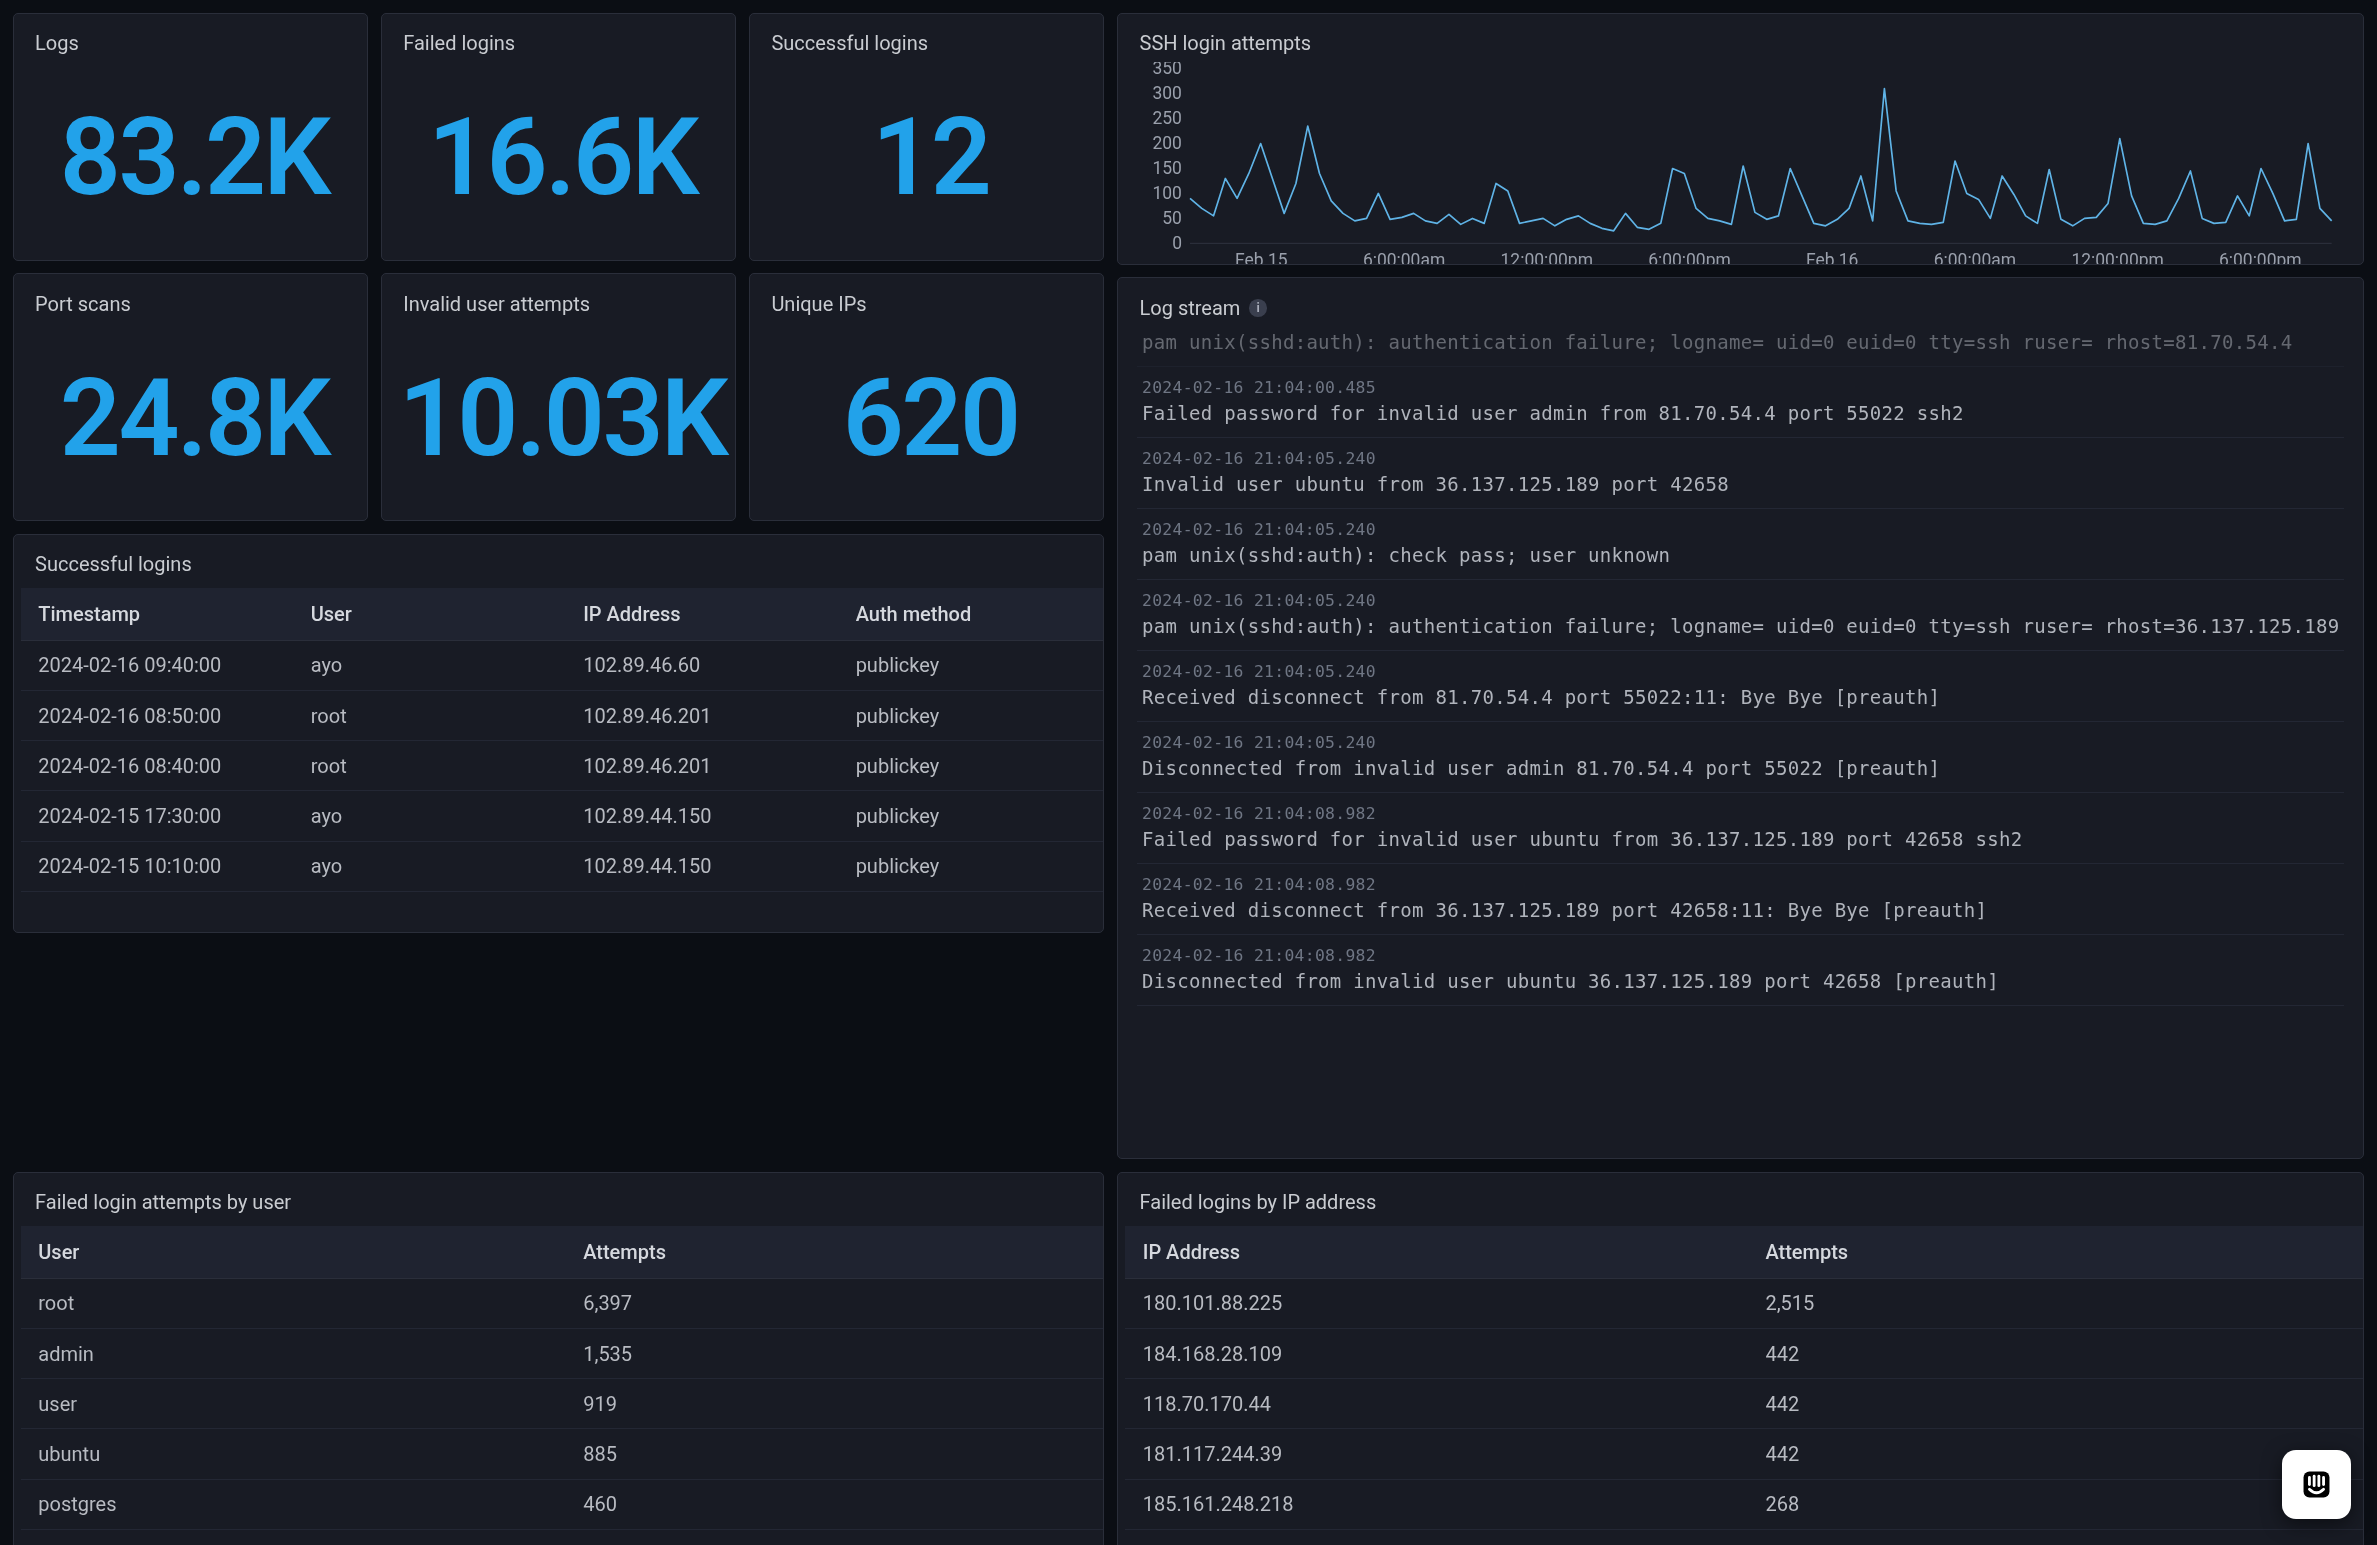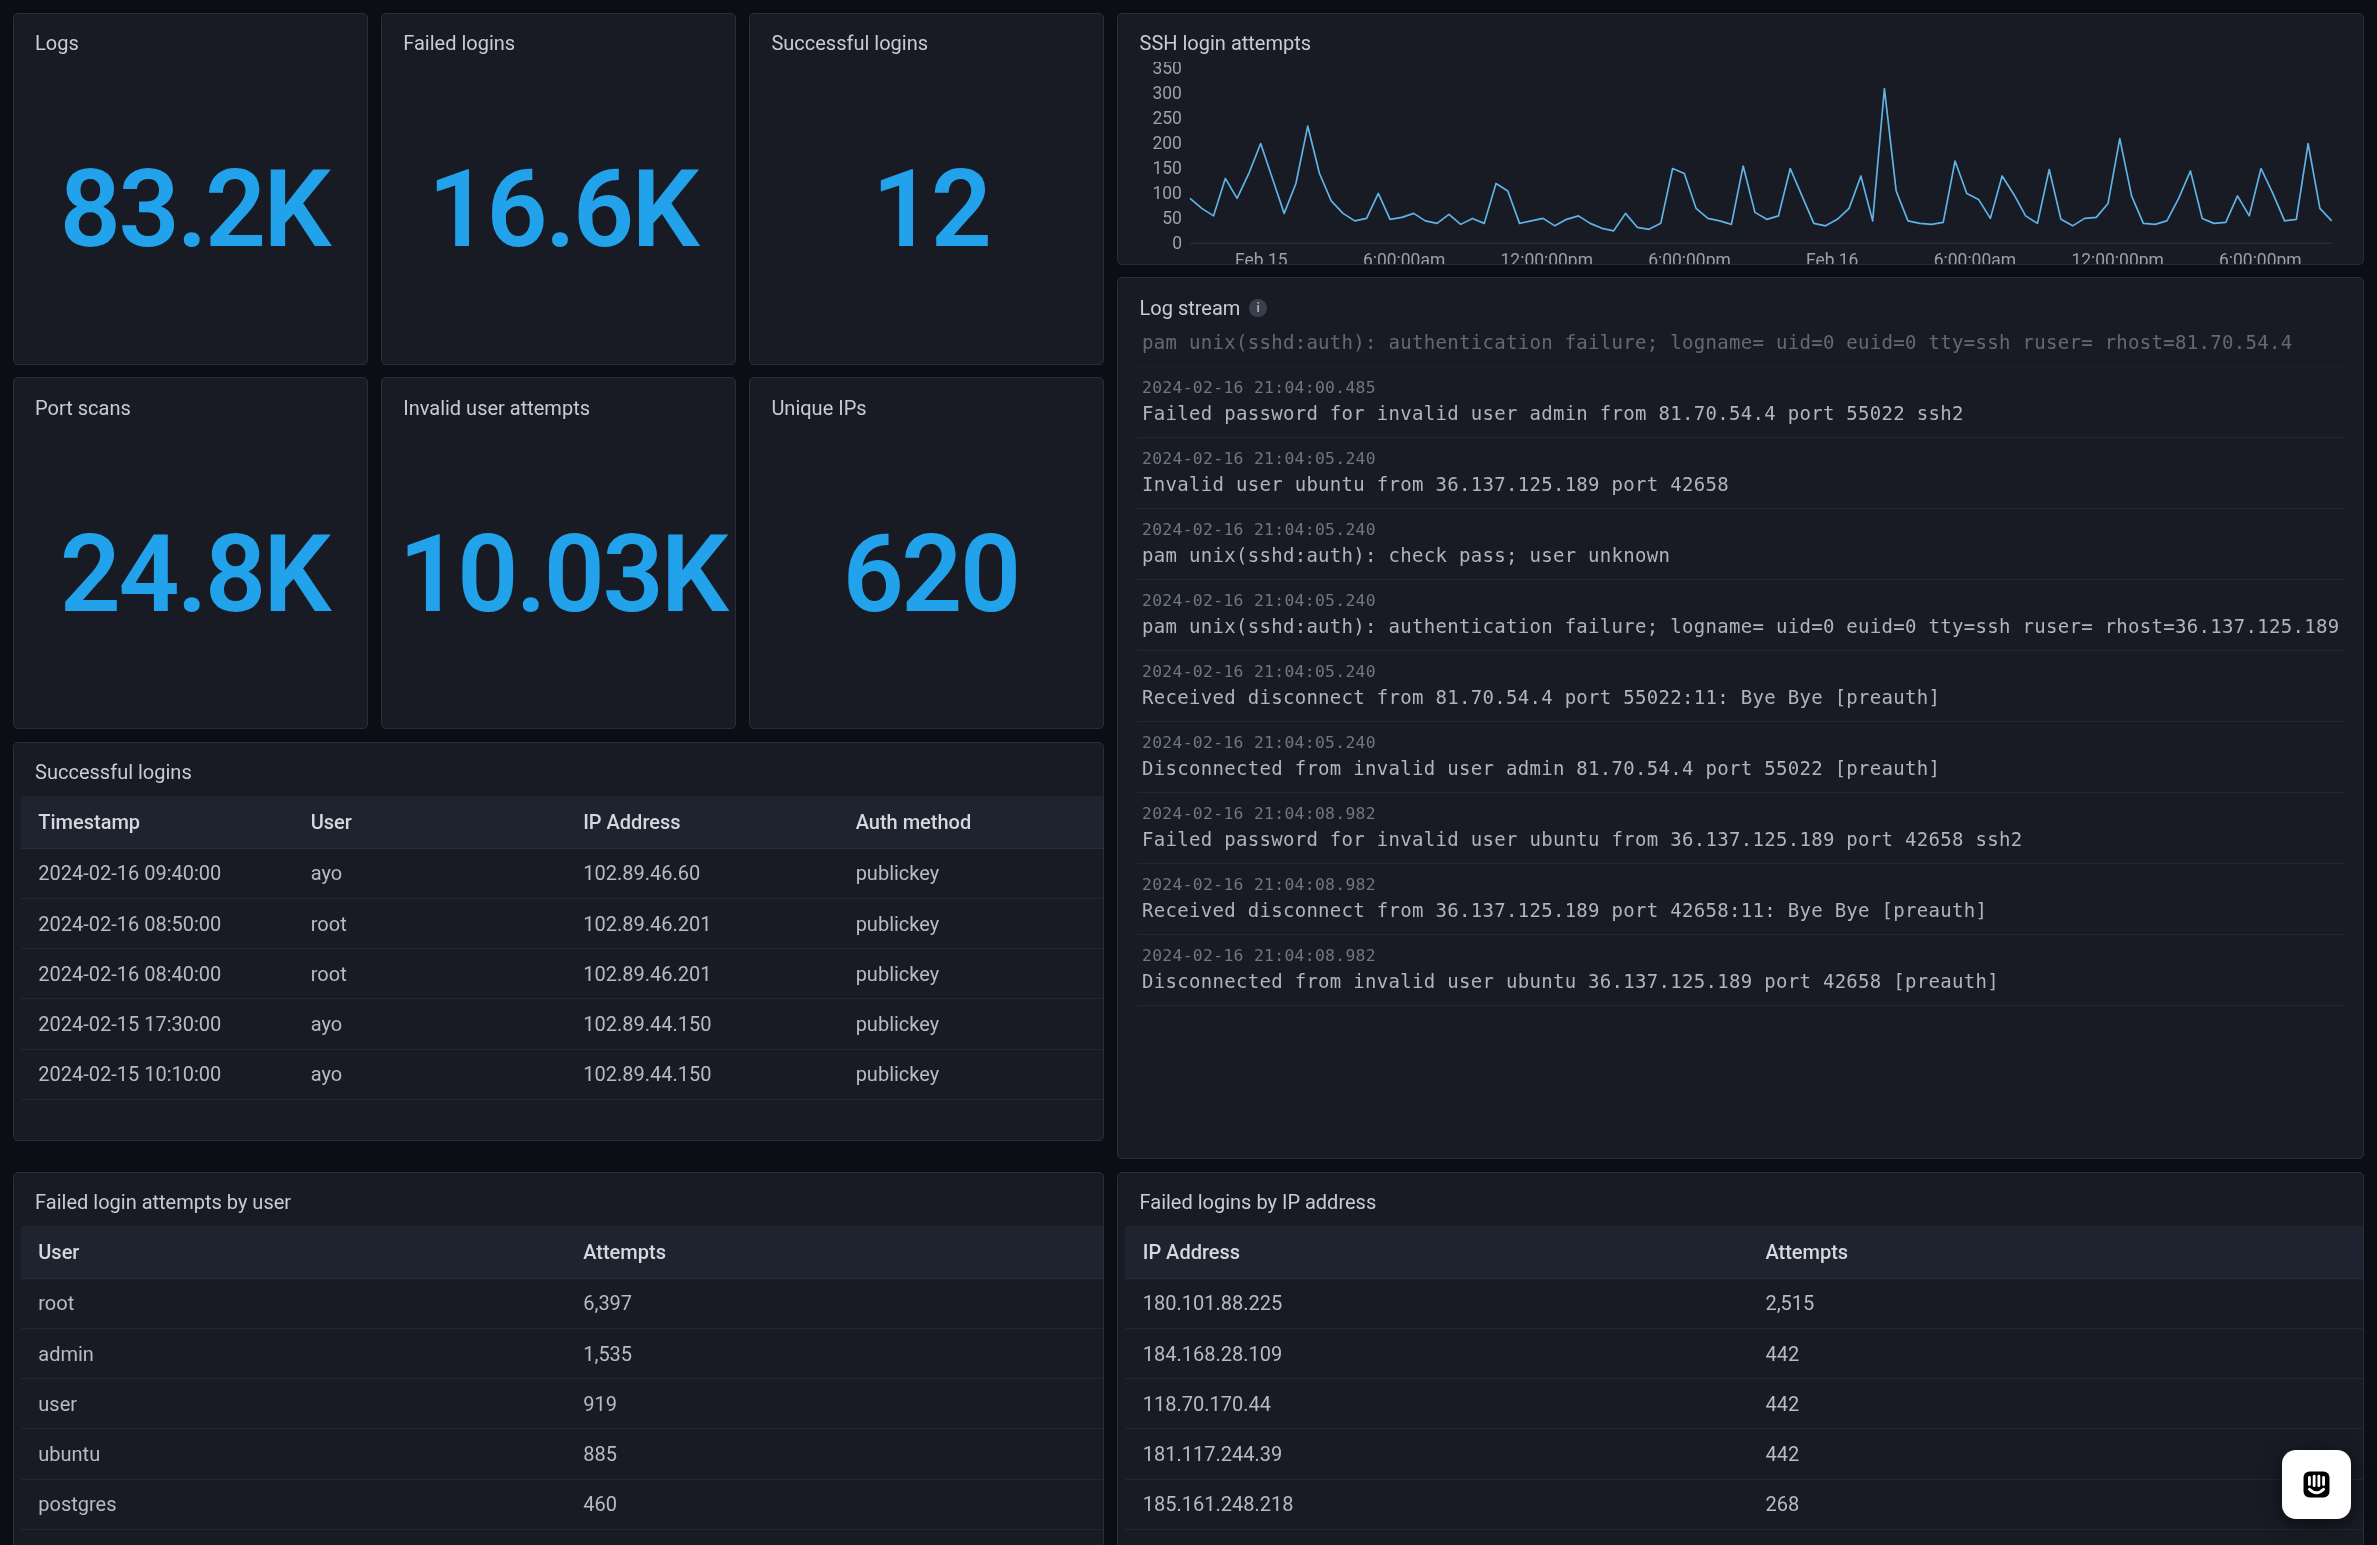--- a/index.html
+++ b/index.html
@@ -48,21 +48,21 @@
     align-items: center;
     justify-content: center;
     font-size: 107px;
     font-weight: 600;
     color: #22a2ea;
     letter-spacing: -2.5px;
     padding-left: 8px;
   }
   .left-col { display: flex; flex-direction: column; gap: 12.6px; }
   .right-col { display: flex; flex-direction: column; gap: 12.6px; }
-  .row1-left { height: 352px; }
+  .row1-left { height: 248px; }
   .row1-right { height: 252px; }
   .row2-right { height: 882px; }
   .row3 { height: 401px; }
   
   .chart-wrap { flex:1; position:relative; padding: 6.3px 25px 12.6px 25px; display:flex; flex-direction:column; }
   .chart-svg { width:100%; flex:1; }
   .axis-text { fill:#9aa0ac; font-size:26px; }
   .legend { display:flex; align-items:center; gap:7.6px; padding:12.6px 0 0 6.3px; font-size:19px; color:#ffffff;}
   .legend-swatch { width:17.7px; height:6.3px; border-radius:2.5px; background:#5fb3e6; display:inline-block;}
   

